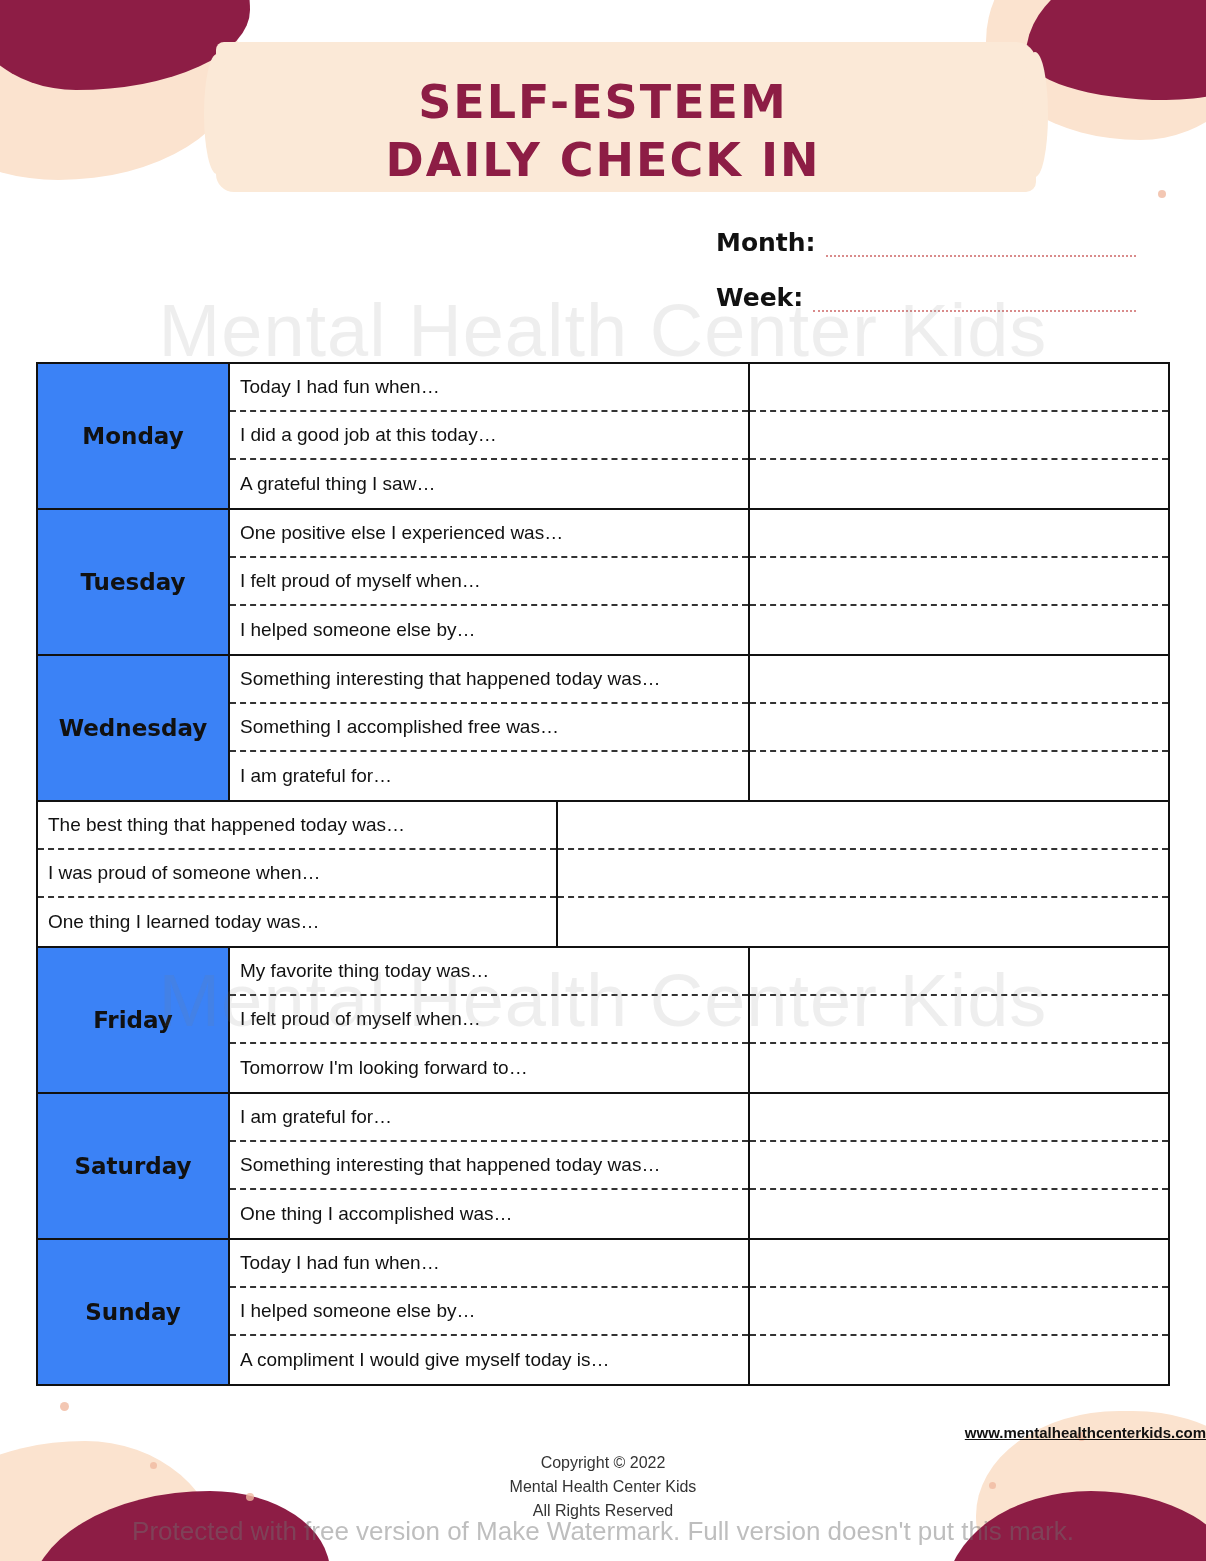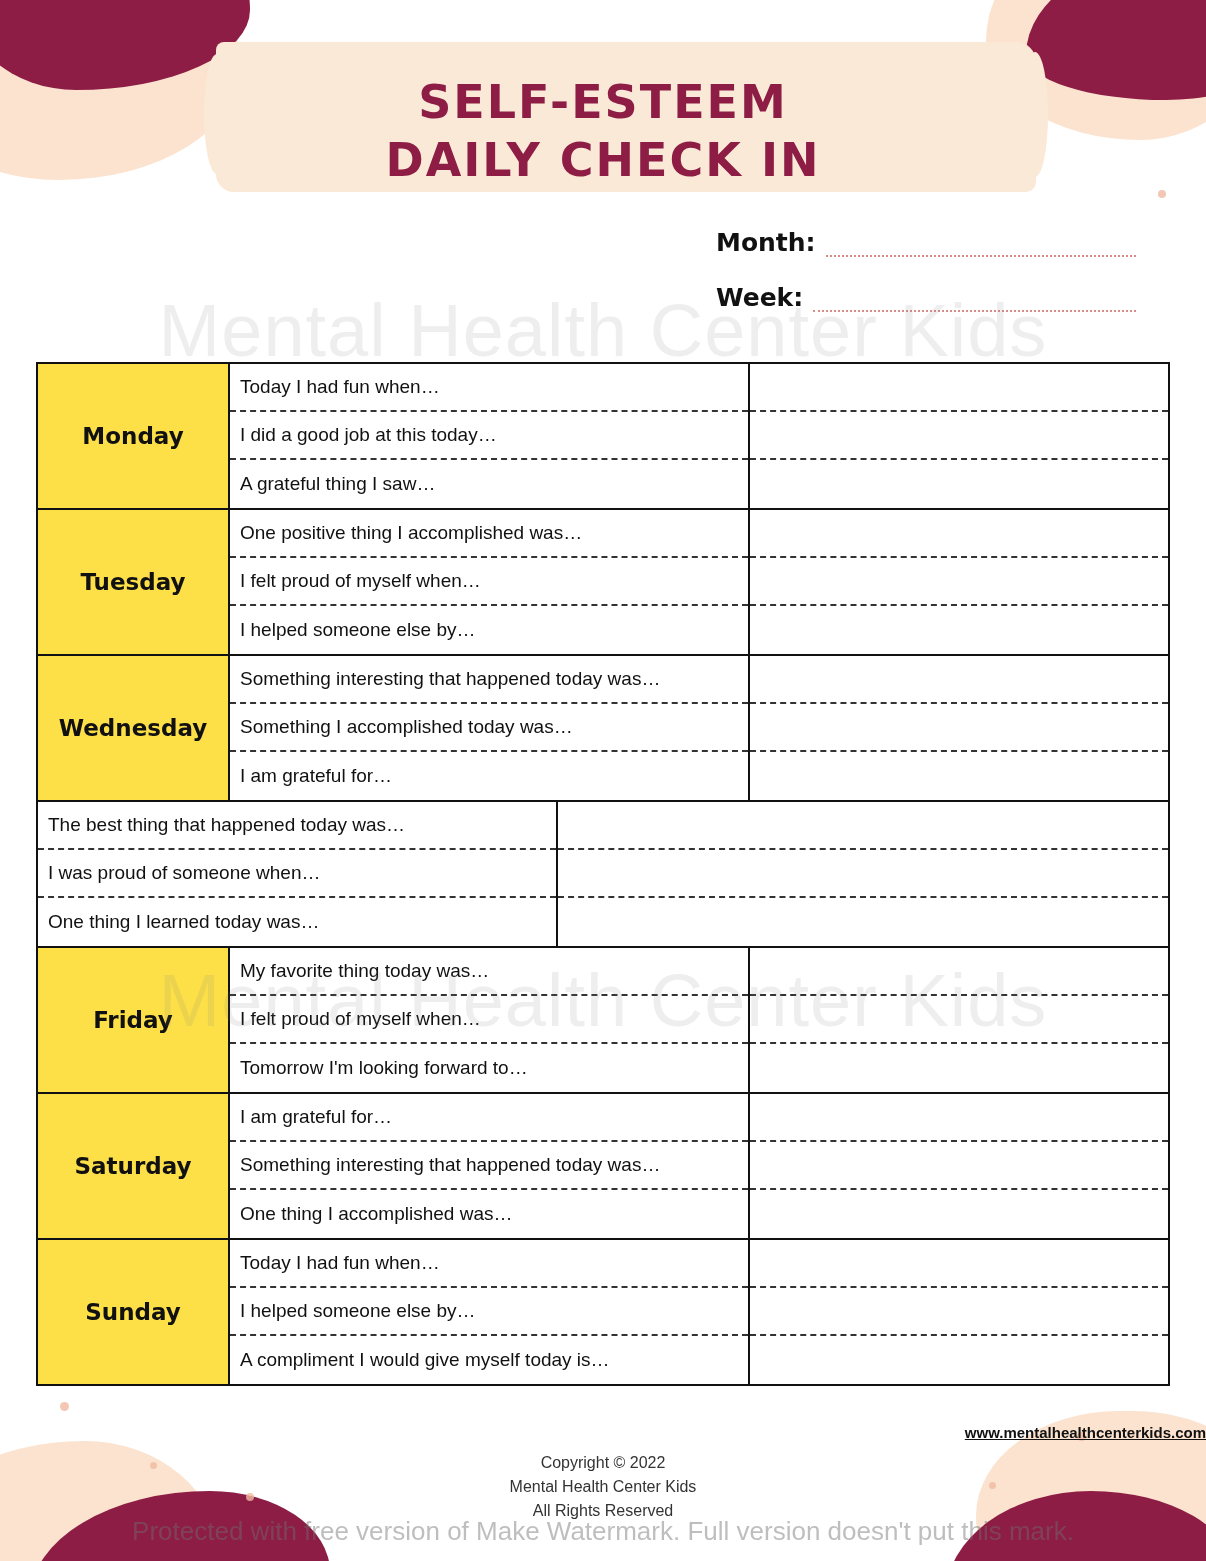--- a/index.html
+++ b/index.html
@@ -186,21 +186,21 @@
     background: transparent;
   }
   .day-row {
     display: flex;
     border-bottom: 2px solid #111;
   }
   .day-row:last-child { border-bottom: none; }
   .day-name {
     width: 190px;
     flex: 0 0 190px;
-    background: #fde047;
+    background: #3b82f6;
     border-right: 2px solid #111;
     display: flex;
     align-items: center;
     justify-content: center;
     font-family: "DejaVu Sans", sans-serif;
     font-weight: bold;
     font-size: 23px;
     color: #111;
   }
   .prompts {
@@ -305,36 +305,36 @@
     <div class="answer-col">
       <div class="answer-cell"></div>
       <div class="answer-cell"></div>
       <div class="answer-cell"></div>
     </div>
   </div>
 
   <div class="day-row">
     <div class="day-name">Tuesday</div>
     <div class="prompts">
-      <div class="prompt">One positive thing I accomplished was…</div>
+      <div class="prompt">One positive else I experienced was…</div>
       <div class="prompt">I felt proud of myself when…</div>
       <div class="prompt">I helped someone else by…</div>
     </div>
     <div class="answer-col">
       <div class="answer-cell"></div>
       <div class="answer-cell"></div>
       <div class="answer-cell"></div>
     </div>
   </div>
 
   <div class="day-row">
     <div class="day-name">Wednesday</div>
     <div class="prompts">
       <div class="prompt">Something interesting that happened today was…</div>
-      <div class="prompt">Something I accomplished today was…</div>
+      <div class="prompt">Something I accomplished free was…</div>
       <div class="prompt">I am grateful for…</div>
     </div>
     <div class="answer-col">
       <div class="answer-cell"></div>
       <div class="answer-cell"></div>
       <div class="answer-cell"></div>
     </div>
   </div>
 
   <div class="day-row">

